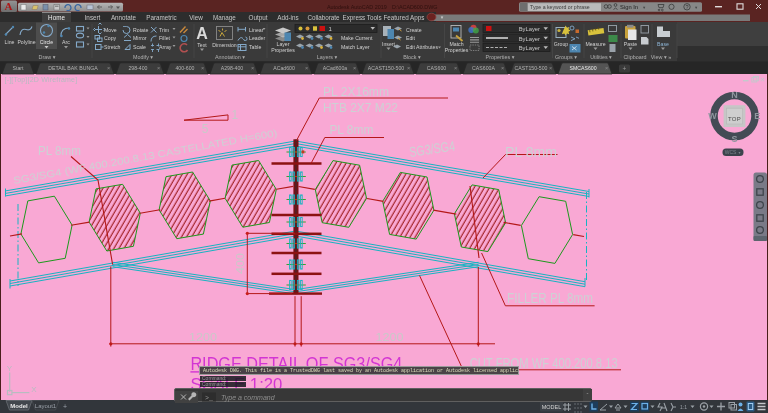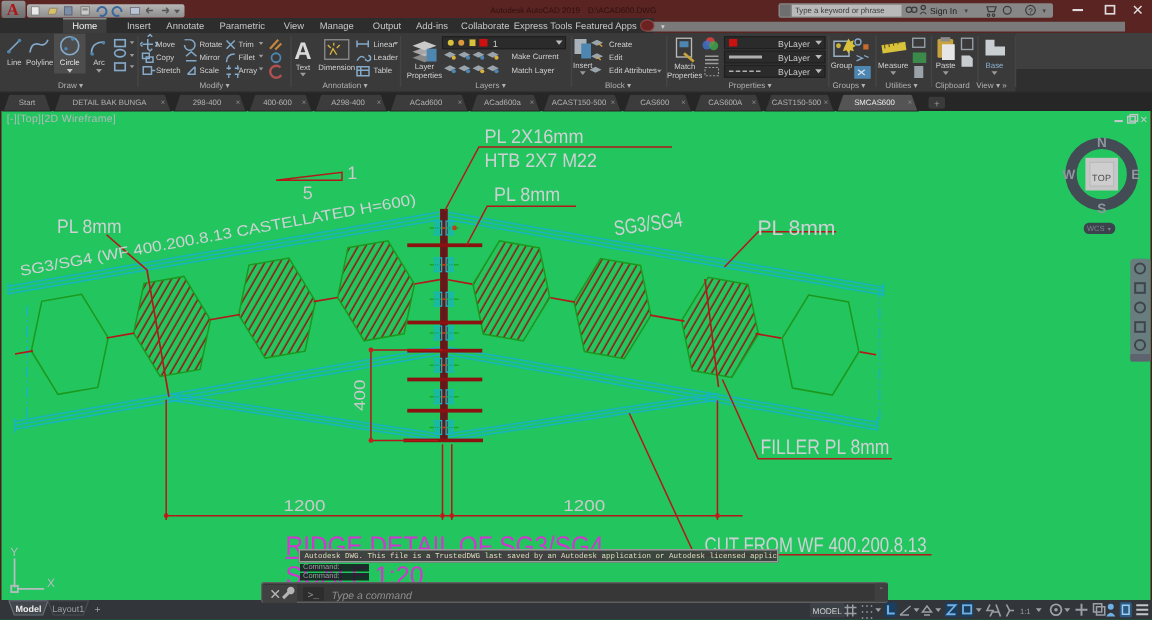--- a/index.html
+++ b/index.html
@@ -1,16 +1,16 @@
 <!DOCTYPE html>
 <html><head><meta charset="utf-8"><style>
 *{margin:0;padding:0;box-sizing:border-box}
 html,body{width:768px;height:413px;overflow:hidden;background:#232931;font-family:"Liberation Sans",sans-serif}
 #root{position:relative;width:768px;height:413px}
-#canvas{position:absolute;left:0;top:74px;width:768px;height:326px;background:#22c55e;border-left:1px solid #4a1d1b;border-right:1px solid #4a1d1b}
+#canvas{position:absolute;left:0;top:74px;width:768px;height:326px;background:#f9a8d4;border-left:1px solid #4a1d1b;border-right:1px solid #4a1d1b}
 #chrome{position:absolute;left:0;top:0;z-index:3}
 #tooltip{position:absolute;left:199px;top:365.5px;width:319.5px;height:9.5px;background:rgba(60,60,60,0.93);border:1px solid #9a9a9a;z-index:4;font-family:"Liberation Mono",monospace;font-size:5px;color:#dedebc;line-height:8px;padding-left:3px;white-space:nowrap;overflow:hidden}
 #hist{position:absolute;left:200px;top:375.5px;z-index:4}
 .histline{background:rgba(20,24,28,0.85);color:#9a9a9a;font-size:5px;line-height:5.5px;padding:0 2px;margin-bottom:0.5px;width:46px}
 #cmdpal{position:absolute;left:174px;top:387.5px;width:418px;height:14px;background:#373737;border:1px solid #5f5f5f;border-radius:2px;z-index:5}
 #cmdcaret{position:absolute;left:408px;top:0px;width:9px;height:12px;background:#3f3f3f;color:#9a9a9a;font-size:6px;text-align:center;line-height:13px}
 </style></head>
 <body>
 <div id="root">
  <div id="canvas">

